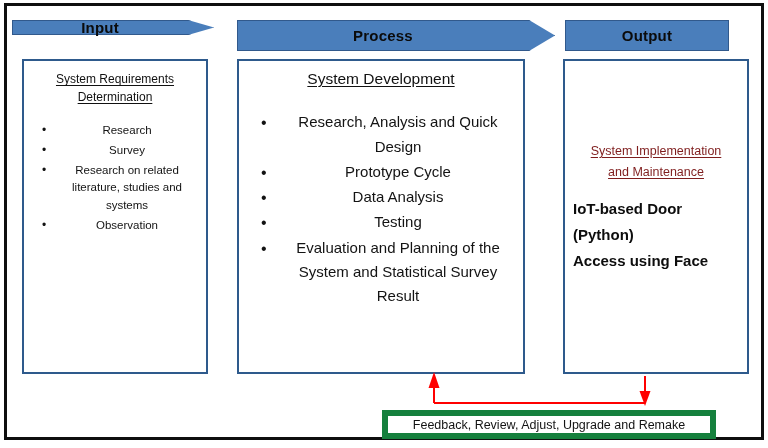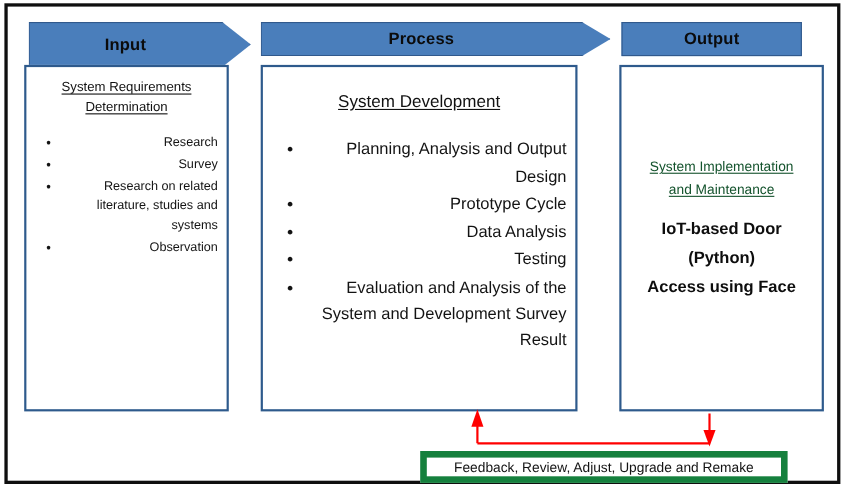--- a/index.html
+++ b/index.html
@@ -66,21 +66,21 @@
     box-sizing: border-box;
     -webkit-clip-path: polygon(0 0, calc(100% - 26px) 0, 100% 50%, calc(100% - 26px) 100%, 0 100%);
     clip-path: polygon(0 0, calc(100% - 26px) 0, 100% 50%, calc(100% - 26px) 100%, 0 100%);
   }
   .banner.arrow .banner-label {
     position: relative;
     z-index: 2;
     margin-right: 26px;
   }
 
-  #banner-input  { left: 26px;  top: 20px; width: 202px; height: 41px; }
+  #banner-input  { left: 12px;  top: 20px; width: 202px; height: 15px; }
   #banner-process{ left: 237px; top: 20px; width: 318px; height: 31px; }
   #banner-output { left: 565px; top: 20px; width: 164px; height: 31px; }
 
   
   .content-box {
     position: absolute;
     box-sizing: border-box;
     background: #ffffff;
     border: 2px solid #2e5a8c;
   }
@@ -95,32 +95,32 @@
     font-size: 14.5px;
     color: #111111;
     line-height: 1.5;
     margin: 4px 0 0 0;
   }
   .heading span {
     text-decoration: underline;
     text-underline-offset: 2px;
   }
   #box-input .heading { font-size: 12px; margin-top: 3px; }
-  #box-process .heading { font-size: 15.5px; margin-top: 14px; }
+  #box-process .heading { font-size: 15.5px; margin-top: 0; }
 
   
   ul.bullets {
     list-style: none;
     margin: 0;
     padding: 0;
   }
   ul.bullets li {
     position: relative;
     color: #131313;
-    text-align: right;
+    text-align: center;
   }
   ul.bullets li::before {
     content: "\2022";
     position: absolute;
     left: 0;
     top: -1px;
     font-size: 13px;
     line-height: inherit;
     color: #131313;
   }
@@ -147,29 +147,29 @@
     margin-bottom: 1px;
   }
   #list-process li::before { left: 14px; font-size: 16px; top: 0px; }
 
   
   #box-output .box-inner { padding-top: 0; }
   .output-spacer { height: 80px; }
   .output-sub {
     text-align: center;
     font-size: 12.5px;
-    color: #14532d;
+    color: #7f1d1d;
     line-height: 1.65;
   }
   .output-sub span {
     text-decoration: underline;
     text-underline-offset: 2px;
   }
   .output-main {
-    text-align: center;
+    text-align: left;
     font-size: 15px;
     font-weight: bold;
     color: #0d0d0d;
     line-height: 1.72;
     margin-top: 14px;
   }
 
   
   #feedback-box {
     position: absolute;
@@ -231,25 +231,25 @@
     <div class="arrow-body"></div>
     <div class="banner-label">Process</div>
   </div>
 
   <div class="content-box" id="box-process">
     <div class="box-inner">
       <div class="heading">
         <span>System Development</span>
       </div>
       <ul class="bullets" id="list-process">
-        <li>Planning, Analysis and Output Design</li>
+        <li>Research, Analysis and Quick Design</li>
         <li>Prototype Cycle</li>
         <li>Data Analysis</li>
         <li>Testing</li>
-        <li>Evaluation and Analysis of the System and Development Survey Result</li>
+        <li>Evaluation and Planning of the System and Statistical Survey Result</li>
       </ul>
     </div>
   </div>
 
   <div class="banner" id="banner-output">
     <div class="banner-label">Output</div>
   </div>
 
   <div class="content-box" id="box-output">
     <div class="box-inner">

